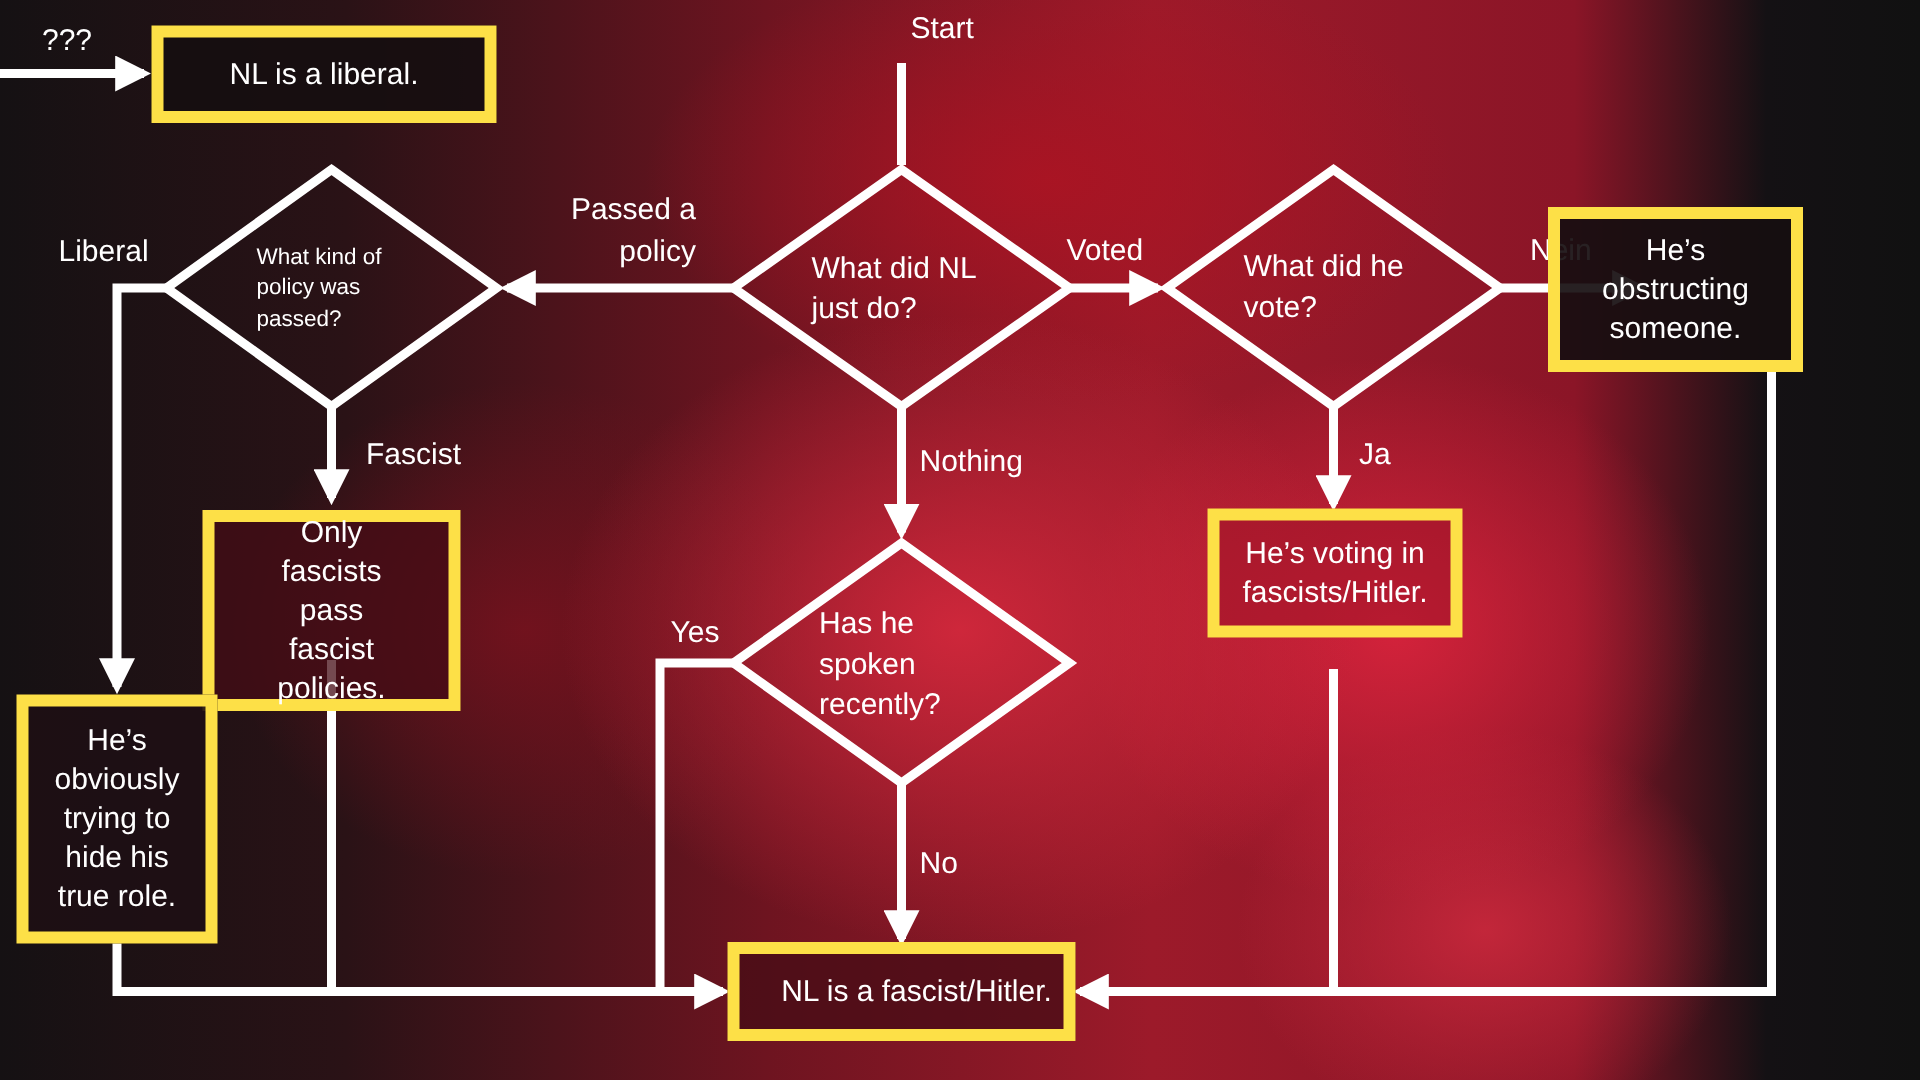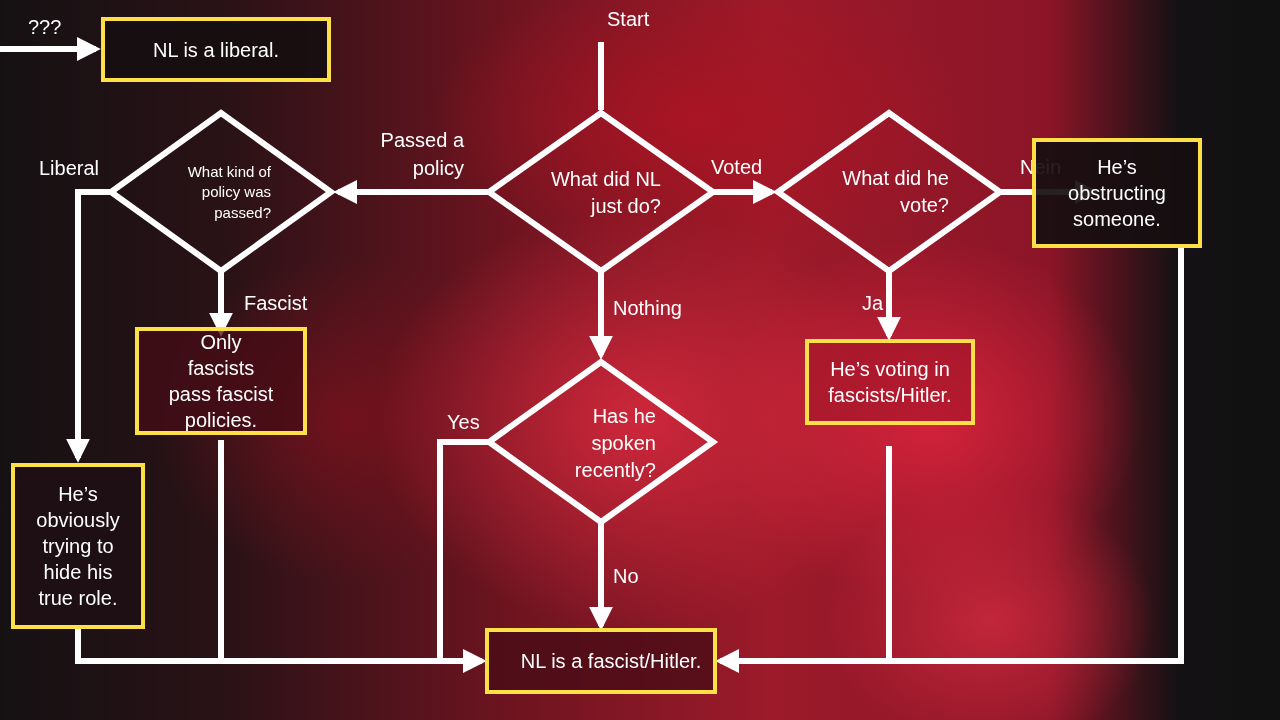--- a/index.html
+++ b/index.html
@@ -14,29 +14,29 @@
     background:
       radial-gradient(ellipse 380px 300px at 640px 420px, rgba(210,40,60,0.95), rgba(0,0,0,0) 70%),
       radial-gradient(ellipse 300px 260px at 930px 420px, rgba(215,35,60,0.95), rgba(0,0,0,0) 70%),
       radial-gradient(ellipse 360px 200px at 700px 120px, rgba(170,20,35,0.95), rgba(0,0,0,0) 75%),
       radial-gradient(ellipse 260px 220px at 350px 420px, rgba(120,18,30,0.85), rgba(0,0,0,0) 75%),
       radial-gradient(ellipse 220px 180px at 990px 620px, rgba(200,40,60,0.9), rgba(0,0,0,0) 75%),
       linear-gradient(90deg, #151113 0%, #2a1216 18%, #6e1420 40%, #9c1a2a 60%, #8b1527 82%, #141114 92%, #111 100%);
   }
   svg.lines { position: absolute; left: 0; top: 0; }
   .box {
-    position: absolute; box-sizing: border-box; border: 4px solid #fde047;
+    position: absolute; box-sizing: border-box; border: 8px solid #fde047;
     display: flex; align-items: center; justify-content: center;
     text-align: center; line-height: 1.3;
   }
   .box.dark { background: rgba(22,14,16,0.92); }
   .box.maroon { background: rgba(70,12,22,0.75); }
   .box.red { background: rgba(160,20,40,0.55); }
   .diamond-text {
-    position: absolute; text-align: right; line-height: 1.35;
+    position: absolute; text-align: left; line-height: 1.35;
     display: flex; align-items: center; justify-content: center;
   }
   .label { position: absolute; font-size: 20px; white-space: nowrap; }
   .t20 { font-size: 20px; }
   .t16 { font-size: 15px; }
 </style>
 </head>
 <body>
 
 <div class="bg"></div>
@@ -88,27 +88,27 @@
 </svg>
 
 <span class="label" style="left:28px; top:16px;">???</span>
 <span class="label" style="left:576px; top:8px;margin-left:31px;">Start</span>
 <span class="label" style="left:372px; top:126px; width:92px; white-space:normal; text-align:right; line-height:1.4;">Passed a policy</span>
 <span class="label" style="left:711px; top:156px;">Voted</span>
 <span class="label" style="left:613px; top:297px;">Nothing</span>
 <span class="label" style="left:39px; top:157px;">Liberal</span>
 <span class="label" style="left:244px; top:292px;">Fascist</span>
 <span class="label" style="left:1020px; top:156px;">Nein</span>
-<span class="label" style="left:862px; top:292px;">Ja</span>
+<span class="label" style="left:906px; top:292px;">Ja</span>
 <span class="label" style="left:447px; top:411px;">Yes</span>
 <span class="label" style="left:613px; top:565px;">No</span>
 
 <div class="diamond-text t20" style="left:541px; top:148px; width:120px; height:90px;">What did NL just do?</div>
 <div class="diamond-text t16" style="left:171px; top:145px; width:100px; height:95px;">What kind of policy was passed?</div>
 <div class="diamond-text t20" style="left:829px; top:160px; width:120px; height:64px;">What did he vote?</div>
 <div class="diamond-text t20" style="left:546px; top:398px; width:110px; height:90px;">Has he spoken recently?</div>
 
 <div class="box dark t20" style="left:101px; top:17px; width:230px; height:65px;">NL is a liberal.</div>
 <div class="box dark t20" style="left:1032px; top:138px; width:170px; height:110px; padding:0 12px;">He’s obstructing someone.</div>
-<div class="box maroon t20" style="left:135px; top:327px; width:172px; height:108px; padding:0 26px;">Only fascists pass fascist policies.</div>
+<div class="box maroon t20" style="left:135px; top:340px; width:172px; height:134px; padding:0 26px;">Only fascists pass fascist policies.</div>
 <div class="box dark t20" style="left:11px; top:463px; width:134px; height:166px; padding:0 12px; background:rgba(30,16,20,0.9);">He’s obviously trying to hide his true role.</div>
 <div class="box red t20" style="left:805px; top:339px; width:170px; height:86px; padding:0 8px;">He’s voting in fascists/Hitler.</div>
 <div class="box maroon t20" style="left:485px; top:628px; width:232px; height:66px;padding-left:20px;">NL is a fascist/Hitler.</div>
 
 </body></html>

